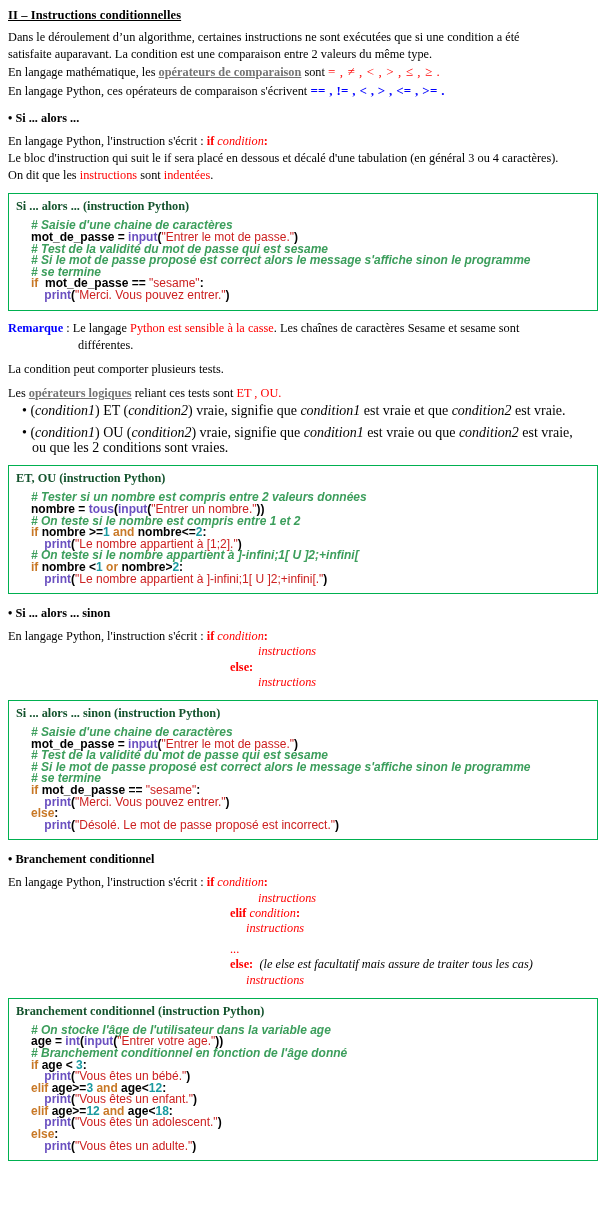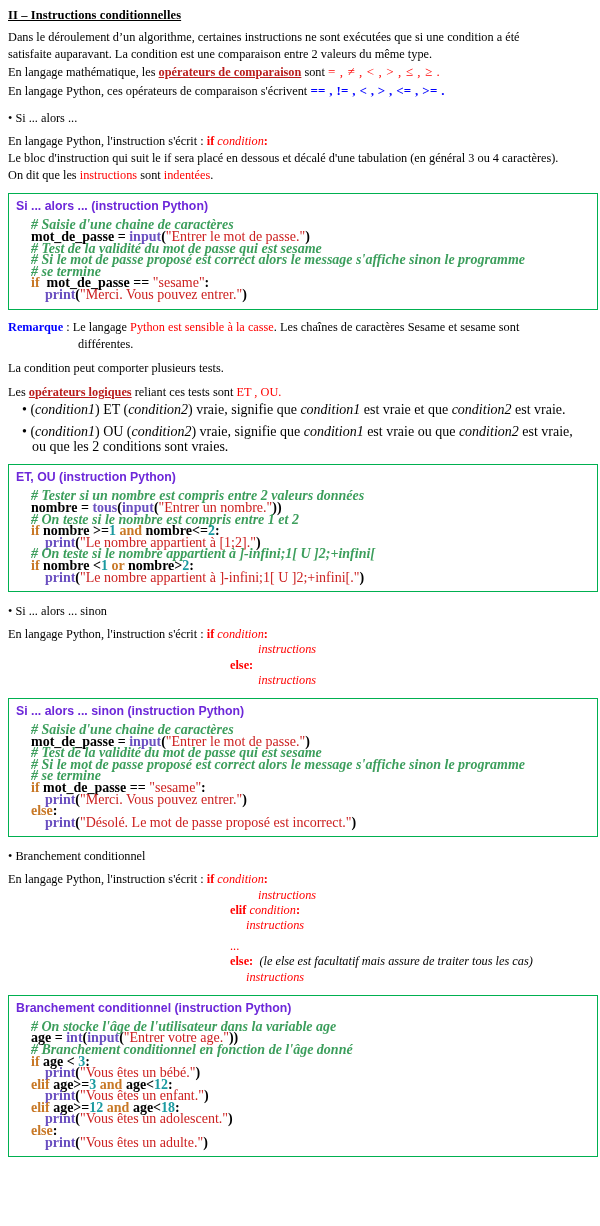--- a/index.html
+++ b/index.html
@@ -25,34 +25,34 @@
     letter-spacing:.1px;
   }
   .para{
     font-size:12.3px;
     line-height:15.2px;
     margin:0 0 2px 2px;
   }
   .para.gap{margin-top:9px;}
   .bullet{
     font-size:12.3px;
-    font-weight:normal;
+    font-weight:bold;
     margin:12px 0 8px 2px;
   }
   .sub-bullet{
     font-size:14px;
     line-height:15px;
     margin:0 0 7px 26px;
     text-indent:-10px;
   }
   .ital{font-style:italic;}
   .red{color:#ff0000;}
   .blue{color:#0000ff;}
   .bold{font-weight:bold;}
-  .u-red{color:#b91c1c;font-weight:bold;text-decoration:underline;}
+  .u-red{color:#737373;font-weight:bold;text-decoration:underline;}
   .op-red{color:#ff0000;font-size:13px;letter-spacing:.6px;}
   .op-blue{color:#0000ff;font-weight:bold;font-size:13px;letter-spacing:.3px;}
   .indent-block{
     margin:0 0 0 2px;
     font-size:12.3px;
     line-height:15.2px;
   }
   .ind1{padding-left:222px;}
   .ind2{padding-left:250px;}
   .ind3{padding-left:238px;}
@@ -60,29 +60,29 @@
   
   .codebox{
     border:1.4px solid #00b050;
     background:#ffffff;
     margin:10px 0 10px 2px;
     padding:4px 6px 8px 6px;
     box-sizing:border-box;
     width:590px;
   }
   .codebox-title{
+    font-family:Liberation Serif, serif;
+    font-weight:bold;
+    font-size:12.3px;
+    color:#14532d;
+    margin:1px 0 6px 1px;
+  }
+  pre.code{
     font-family:Liberation Sans, sans-serif;
-    font-weight:bold;
-    font-size:12.3px;
-    color:#6d28d9;
-    margin:1px 0 6px 1px;
-  }
-  pre.code{
-    font-family:Liberation Serif, serif;
-    font-size:14px;
+    font-size:12px;
     line-height:11.6px;
     margin:0 0 0 16px;
     padding:0;
     white-space:pre;
     color:#000000;
     font-weight:bold;
   }
   pre.code .cm{color:#3c9e5c;font-style:italic;}
   pre.code .kw{color:#c87826;}
   pre.code .bi{color:#6a4fc0;}

